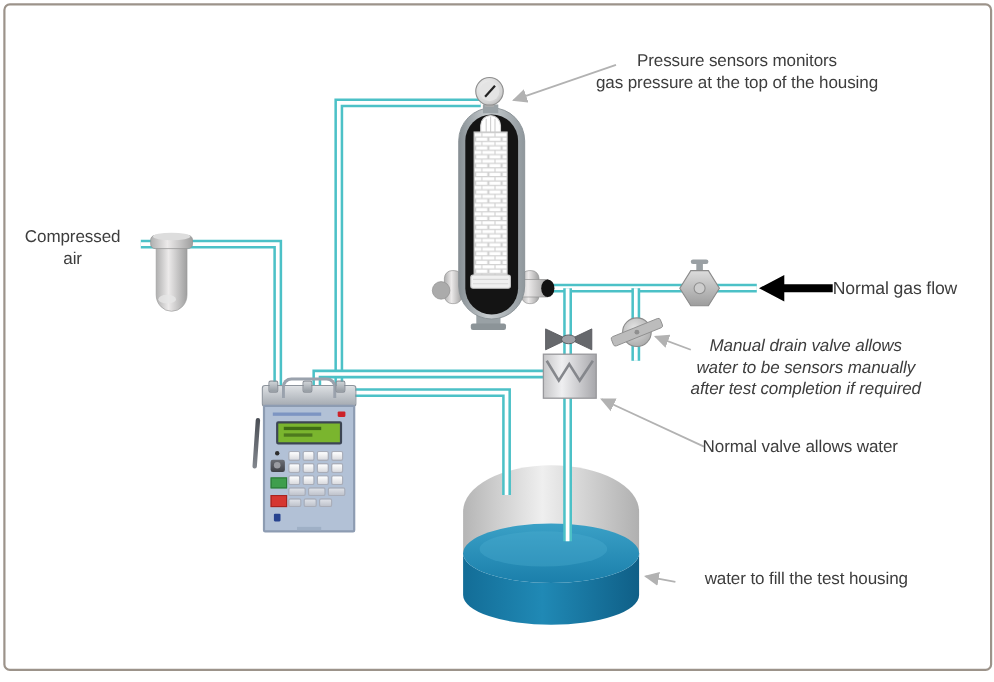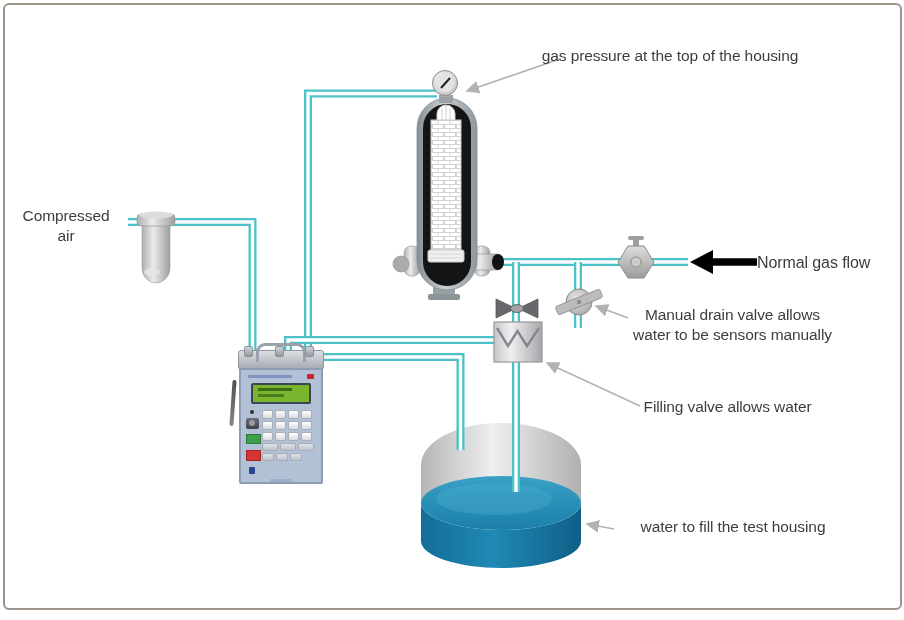--- a/index.html
+++ b/index.html
@@ -209,34 +209,36 @@
       <path d="M614,529 L587,524" marker-end="url(#lh)"></path>
     </g>
   </svg>
 
   <div class="lbl" style="left:10px;top:206px;width:112px;">
     <div>Compressed</div>
     <div>air</div>
   </div>
 
   <div class="lbl" style="left:520px;top:46px;width:300px;">
+    <div>Pressure sensors monitors</div>
     <div>gas pressure at the top of the housing</div>
   </div>
 
   <div class="lbl left" style="left:757px;top:253px;font-size:16px;">
     <span>Normal gas flow</span>
   </div>
 
-  <div class="lbl" style="left:600px;top:305px;width:265px;">
+  <div class="lbl" style="left:600px;top:305px;width:265px;font-style:italic;">
     <div>Manual drain valve allows</div>
     <div>water to be sensors manually</div>
+    <div>after test completion if required</div>
   </div>
 
   <div class="lbl" style="left:600px;top:397px;width:255px;">
-    <div>Filling valve allows water</div>
+    <div>Normal valve allows water</div>
   </div>
 
   <div class="lbl" style="left:597px;top:517px;width:272px;">
     <div>water to fill the test housing</div>
   </div>
 
   <div class="ctrl">
     <div class="probe"></div>
     <div class="ctrl-cap">
       <div class="ctrl-handle"></div>

